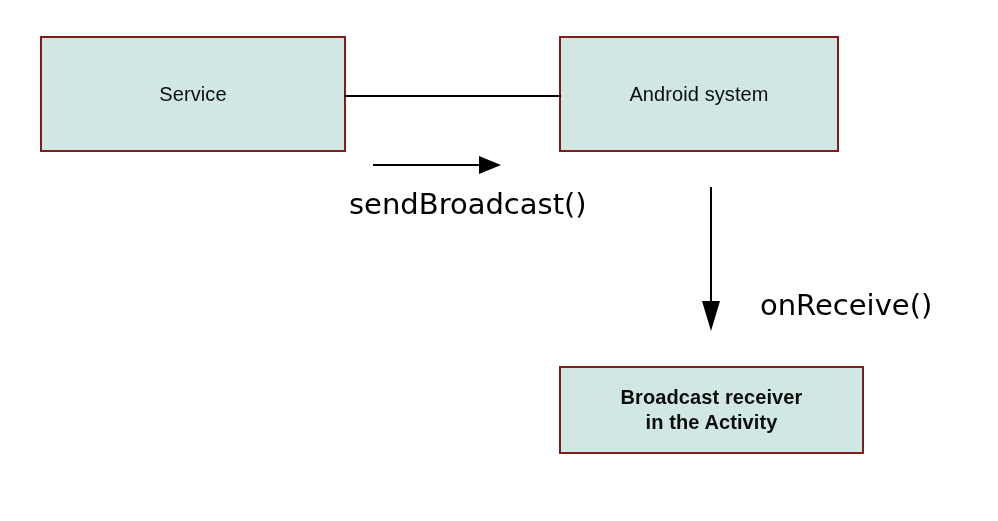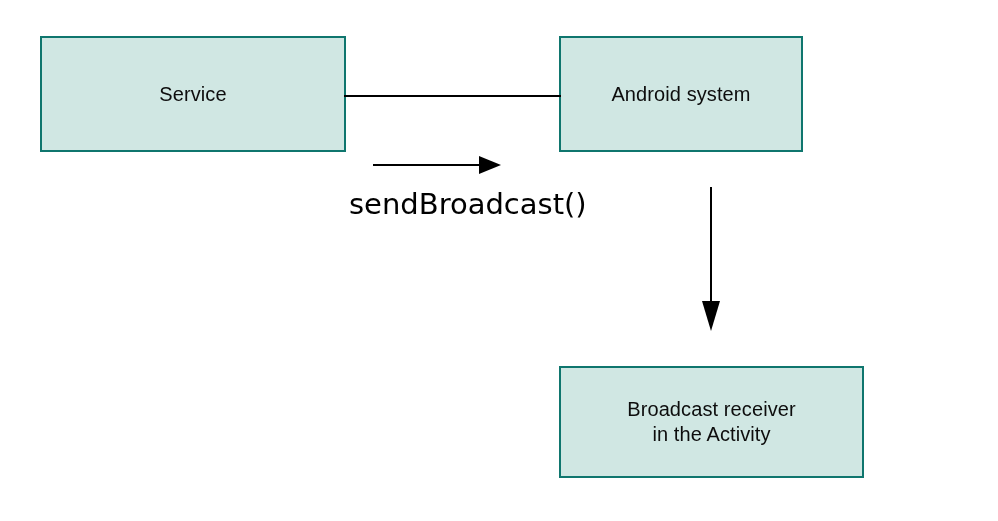--- a/index.html
+++ b/index.html
@@ -16,21 +16,21 @@
     position: relative;
     width: 998px;
     height: 521px;
     background: #ffffff;
     overflow: hidden;
   }
   
   .node {
     position: absolute;
     box-sizing: border-box;
-    border: 2px solid #0f766e;
+    border: 2px solid #7f1d1d;
     background: #d0e7e3;
     display: flex;
     align-items: center;
     justify-content: center;
     text-align: center;
   }
   .node-label {
     font-family: "Liberation Sans", sans-serif;
     font-size: 20px;
     line-height: 25px;
@@ -40,28 +40,29 @@
   }
   #node-service {
     left: 40px;
     top: 36px;
     width: 306px;
     height: 116px;
   }
   #node-android-system {
     left: 559px;
     top: 36px;
-    width: 244px;
+    width: 280px;
     height: 116px;
   }
   #node-broadcast-receiver {
     left: 559px;
     top: 366px;
     width: 305px;
-    height: 112px;
+    height: 88px;
+    font-weight: bold;
   }
   
   .connector {
     position: absolute;
   }
   #connector-service-android {
     left: 344px;
     top: 95px;
     width: 217px;
     height: 2px;
@@ -123,14 +124,15 @@
     <polygon points="108,4 130,13 108,22" fill="#000000"></polygon>
   </svg>
 
   <svg class="connector" id="arrow-on-receive" viewBox="0 0 28 148" width="28" height="148">
     <line x1="13" y1="2" x2="13" y2="122" stroke="#000000" stroke-width="2"></line>
     <polygon points="4,116 22,116 13,146" fill="#000000"></polygon>
   </svg>
 
   <div class="edge-label" id="label-send-broadcast">sendBroadcast()</div>
 
+  <div class="edge-label" id="label-on-receive">onReceive()</div>
 
 </div>
 
 </body></html>

